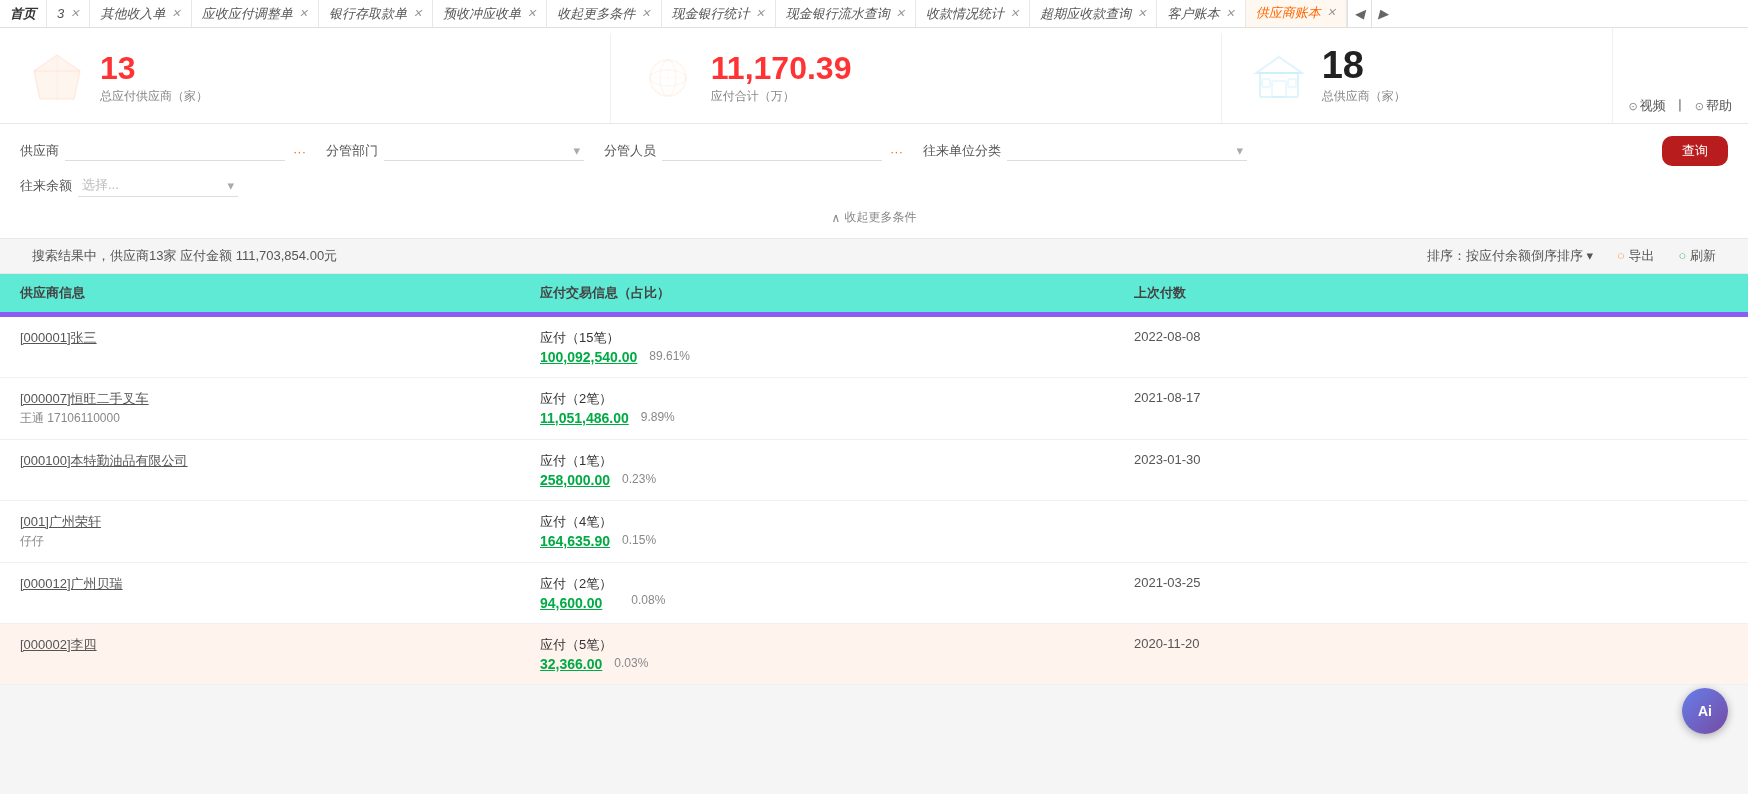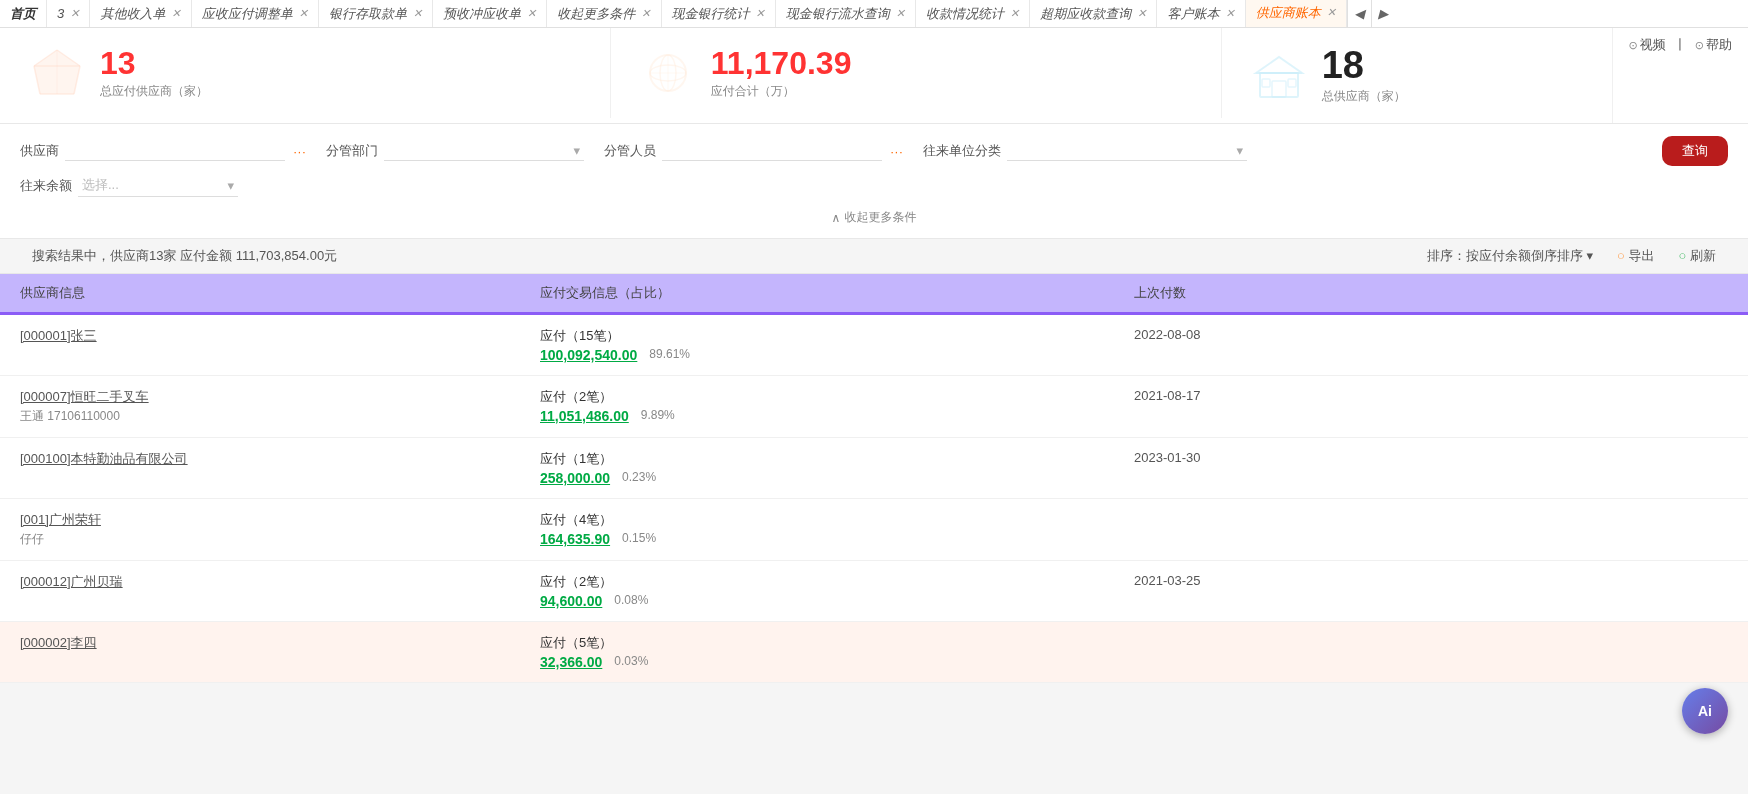--- a/index.html
+++ b/index.html
@@ -45,21 +45,21 @@
       cursor: pointer;
       color: #666;
       flex-shrink: 0;
     }
 
     
     .summary-bar {
       display: flex;
       background: #fff;
       border-bottom: 1px solid #e8e8e8;
-      align-items: flex-start;
+      align-items: flex-end;
     }
     .summary-card {
       display: flex;
       align-items: center;
       padding: 18px 30px;
       flex: 1;
       border-right: 1px solid #f0f0f0;
       position: relative;
     }
     .summary-card:last-child { border-right: none; }
@@ -183,23 +183,23 @@
 
     
     .table-area {
       background: #fff;
       margin: 0;
     }
     .table-header {
       display: grid;
       grid-template-columns: 520px 1fr 1fr;
       padding: 10px 20px;
-      background: #c4b5fd;
-      border-bottom: 3px solid #8b5cf6;
-      font-weight: normal;
+      background: #5eead4;
+      border-bottom: 5px solid #8b5cf6;
+      font-weight: bold;
       color: #444;
       font-size: 13px;
     }
     .table-row {
       display: grid;
       grid-template-columns: 520px 1fr 1fr;
       padding: 12px 20px;
       border-bottom: 1px solid #f0f0f0;
       align-items: start;
     }
@@ -512,39 +512,40 @@
       </div>
       <div class="last-pay"></div>
     </div>
 
     <div class="table-row">
       <div>
         <div class="supplier-link">[000012]广州贝瑞</div>
       </div>
       <div>
         <div class="tx-label">应付（2笔）</div>
-        <div style="display:flex; align-items:center;">
+        <div style="display:flex; align-items:flex-start;gap:17px;">
           <span class="tx-amount">94,600.00</span>
           <span class="tx-percent">0.08%</span>
         </div>
       </div>
       <div class="last-pay">2021-03-25</div>
     </div>
 
     <div class="table-row highlighted">
       <div>
         <div class="supplier-link">[000002]李四</div>
       </div>
       <div>
         <div class="tx-label">应付（5笔）</div>
         <div style="display:flex; align-items:center;">
           <span class="tx-amount">32,366.00</span>
           <span class="tx-percent">0.03%</span>
         </div>
       </div>
+      <div class="last-pay">2020-11-20</div>
     </div>
 
   </div>
 </div>
 
 <div style="position:fixed; bottom: 60px; right: 20px; background: linear-gradient(135deg, #667eea, #764ba2); color:#fff; border-radius: 50%; width:46px; height:46px; display:flex; align-items:center; justify-content:center; font-size:14px; font-weight:bold; cursor:pointer; box-shadow: 0 2px 8px rgba(0,0,0,0.3);">
   <span>Ai</span>
 </div>
 
 </body></html>

